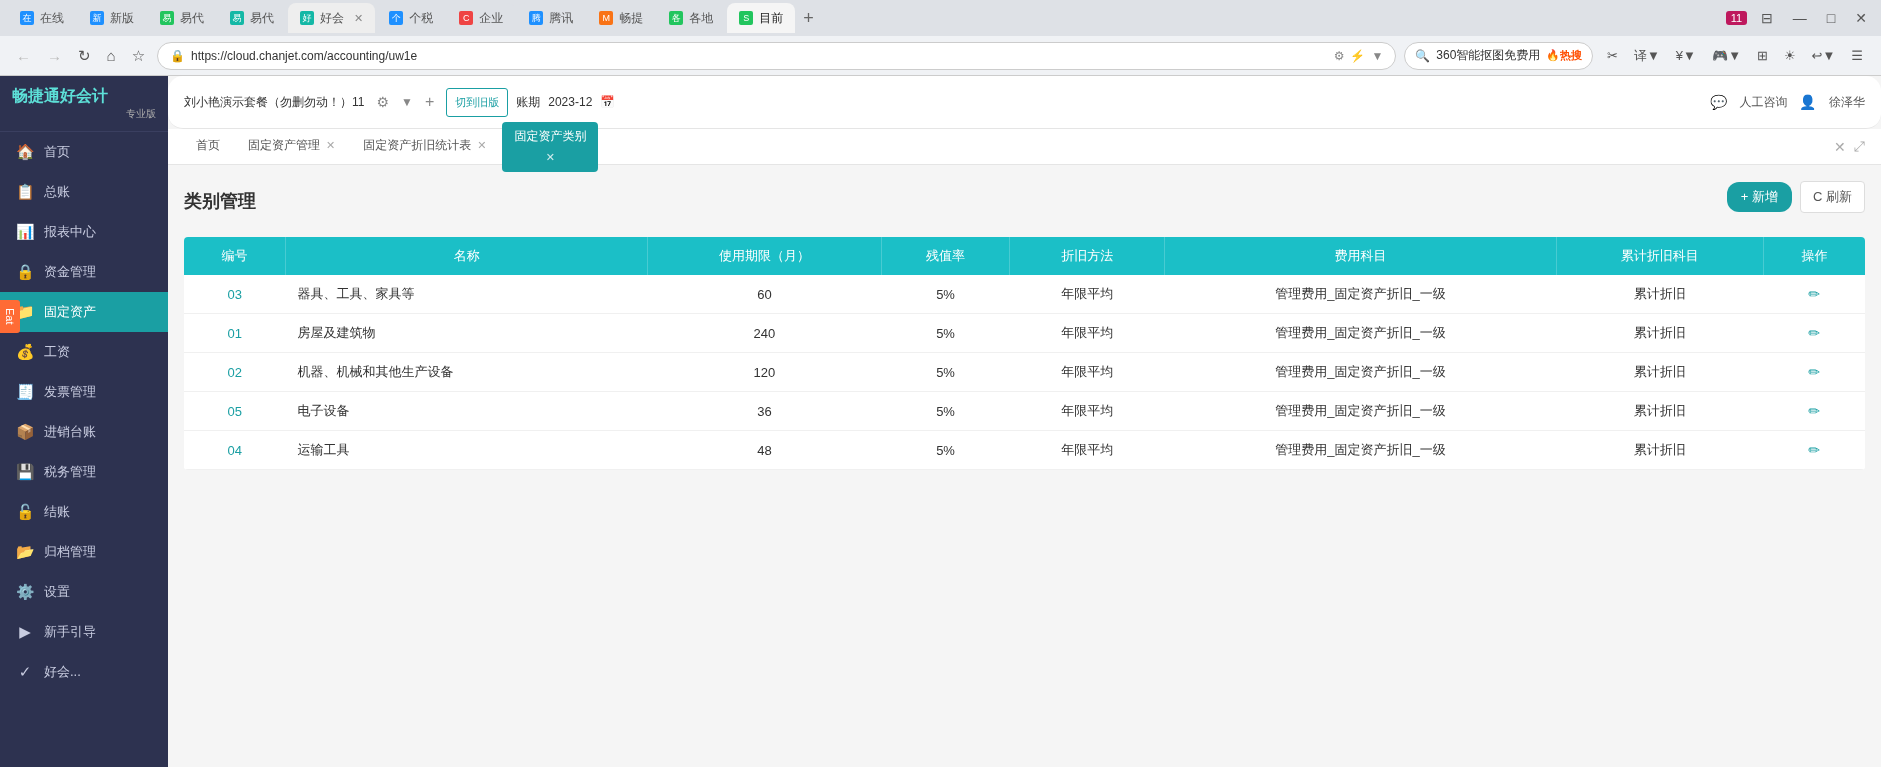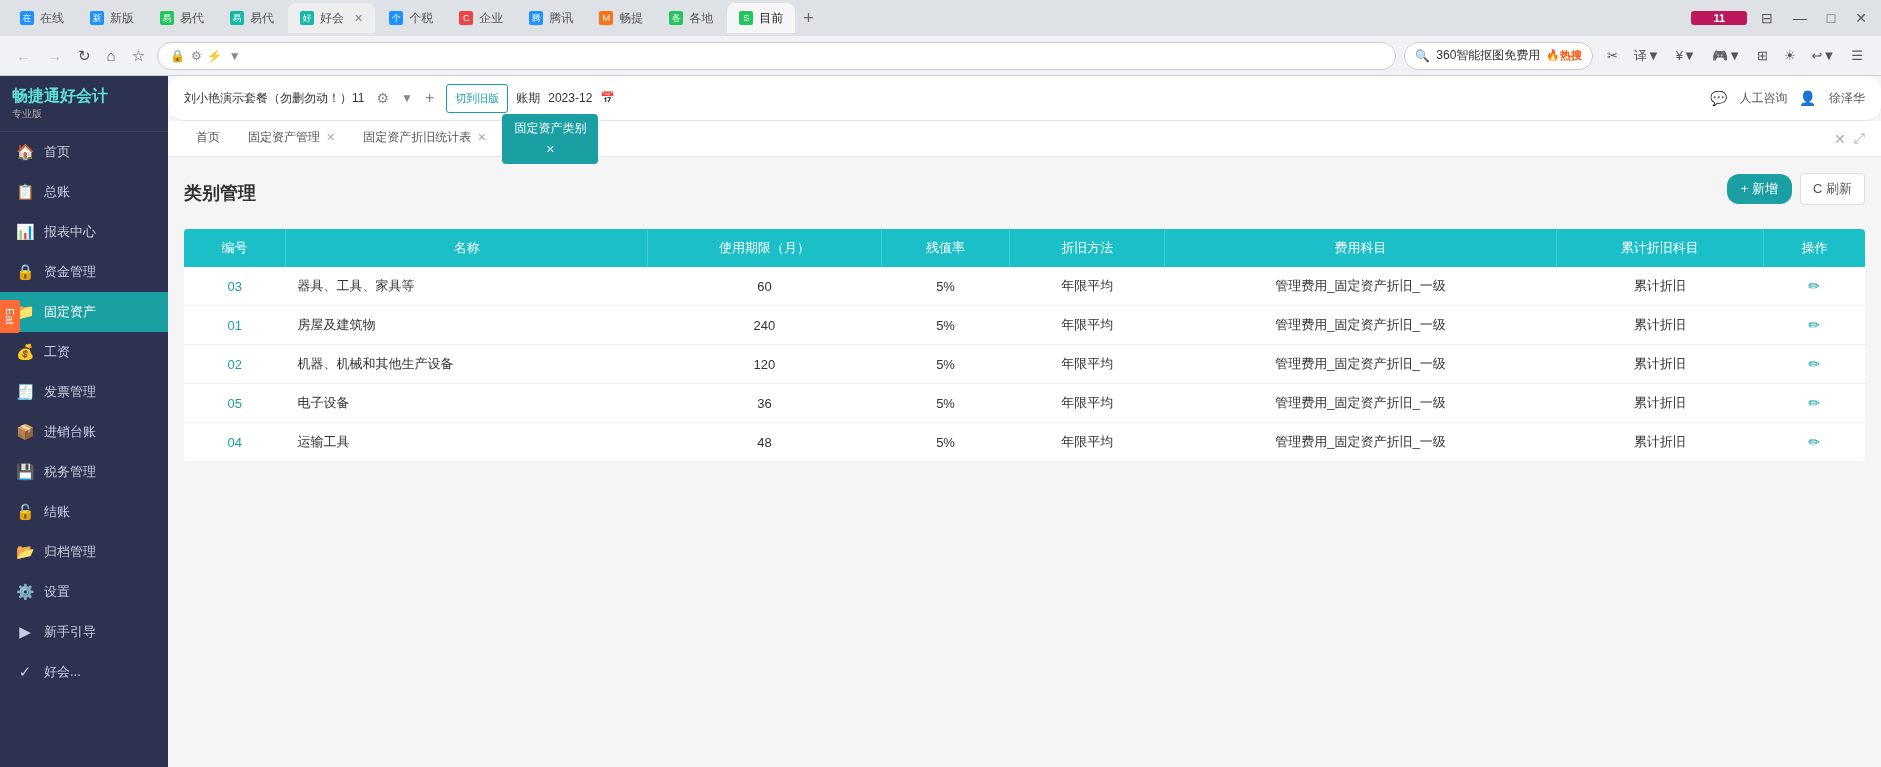--- a/index.html
+++ b/index.html
@@ -27,32 +27,32 @@
     .toolbar-btns { display: flex; align-items: center; gap: 4px; }
     .toolbar-btn { font-size: 13px; color: #555; padding: 2px 6px; cursor: pointer; }
 
     
     .app-container { display: flex; height: calc(767px - 76px); }
 
     
     .sidebar { width: 168px; background: #2d3250; flex-shrink: 0; display: flex; flex-direction: column; overflow: hidden; }
     .sidebar-logo { padding: 10px 12px; background: #2d3250; border-bottom: 1px solid #3a3f60; }
     .sidebar-logo .logo-title { color: #5de0d8; font-size: 16px; font-weight: bold; }
-    .sidebar-logo .logo-sub { color: #aaa; font-size: 10px; }
+    .sidebar-logo .logo-sub { color: #aaa; font-size: 10px; text-align: right; }
     .sidebar-nav { flex: 1; overflow-y: auto; }
     .sidebar-nav::-webkit-scrollbar { width: 0; }
     .nav-item { display: flex; align-items: center; padding: 11px 16px; color: #c8cce0; cursor: pointer; gap: 10px; font-size: 13px; }
     .nav-item.active { background: #1a9fa3; color: #fff; }
     .nav-item .nav-icon { font-size: 15px; width: 18px; text-align: center; }
 
     
     .main-area { flex: 1; background: #f5f5f5; display: flex; flex-direction: column; overflow: hidden; }
 
     
-    .app-header { background: #fff; border-bottom: 1px solid #e5e5e5; height: 45px; display: flex; align-items: center; padding: 0 16px; gap: 12px; border-radius: 15px; }
+    .app-header { background: #fff; border-bottom: 1px solid #e5e5e5; height: 53px; display: flex; align-items: center; padding: 0 16px; gap: 12px; border-radius: 15px; }
     .app-header .user-info { font-size: 12px; color: #333; }
     .account-period { display: flex; align-items: center; gap: 8px; font-size: 12px; color: #333; }
     .version-btn { border: 1px solid #1a9fa3; color: #1a9fa3; padding: 6px 8px; border-radius: 3px; font-size: 11px; cursor: pointer; }
     .header-right { margin-left: auto; display: flex; align-items: center; gap: 12px; font-size: 12px; color: #555; }
 
     
     .page-tabs { background: #fff; border-bottom: 1px solid #e5e5e5; display: flex; align-items: center; padding: 0 16px; height: 36px; gap: 4px; }
     .page-tab { display: flex; align-items: center; padding: 6px 12px; font-size: 12px; color: #555; cursor: pointer; border-bottom: 2px solid transparent; gap: 6px; }
     .page-tab.active { color: #fff; background: #1a9fa3; border-radius: 4px; flex-direction: column; }
     .page-tab .tab-close { font-size: 11px; color: rgba(255,255,255,0.8); cursor: pointer; }
@@ -132,36 +132,37 @@
     <div class="browser-tab">
       <div class="tab-favicon fav-green" style="width:14px;height:14px;border-radius:2px;background:#22c55e;display:flex;align-items:center;justify-content:center;color:#fff;font-size:9px;">各</div>
       <span>各地</span>
     </div>
     <div class="browser-tab active">
       <div class="tab-favicon fav-green" style="width:14px;height:14px;border-radius:2px;background:#22c55e;display:flex;align-items:center;justify-content:center;color:#fff;font-size:9px;">S</div>
       <span>目前</span>
     </div>
     <span class="tab-add">+</span>
     <div class="tab-bar-actions">
-      <span class="tab-bar-btn" style="background:#be185d;color:#fff;border-radius:3px;padding:1px 22px;font-size:11px;font-weight:bold;">11</span>
+      <span class="tab-bar-btn" style="background:#be185d;color:#fff;border-radius:3px;padding:1px 5px;font-size:11px;">11</span>
       <span class="tab-bar-btn">⊟</span>
       <span class="tab-bar-btn">—</span>
       <span class="tab-bar-btn">□</span>
       <span class="tab-bar-btn">✕</span>
     </div>
   </div>
 
   <div class="address-bar">
     <span class="nav-btn disabled">←</span>
     <span class="nav-btn disabled">→</span>
     <span class="nav-btn">↻</span>
     <span class="nav-btn">⌂</span>
     <span class="nav-btn">☆</span>
     <div class="url-box">
       <span class="url-icon">🔒</span>
+      <span class="url-text">https://cloud.chanjet.com/accounting/uw1e</span>
       <span class="url-icon">⚙</span>
       <span class="url-icon">⚡</span>
       <span class="url-icon">▼</span>
     </div>
     <div class="search-box">
       <span>🔍</span>
       <span>360智能抠图免费用</span>
       <span class="hot-tag">🔥热搜</span>
     </div>
     <div class="toolbar-btns">

